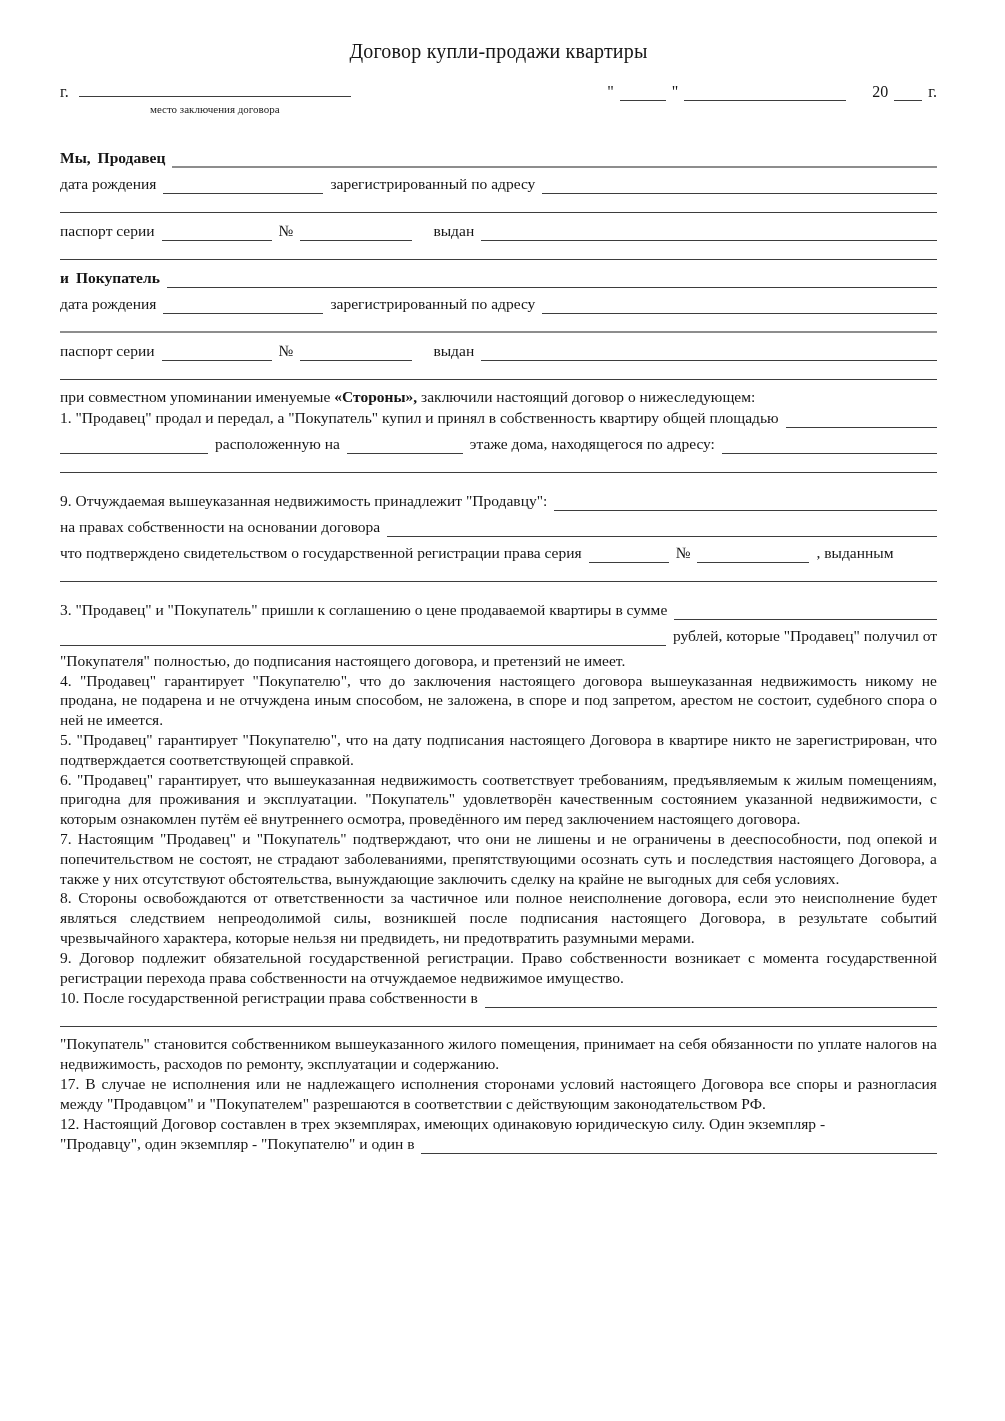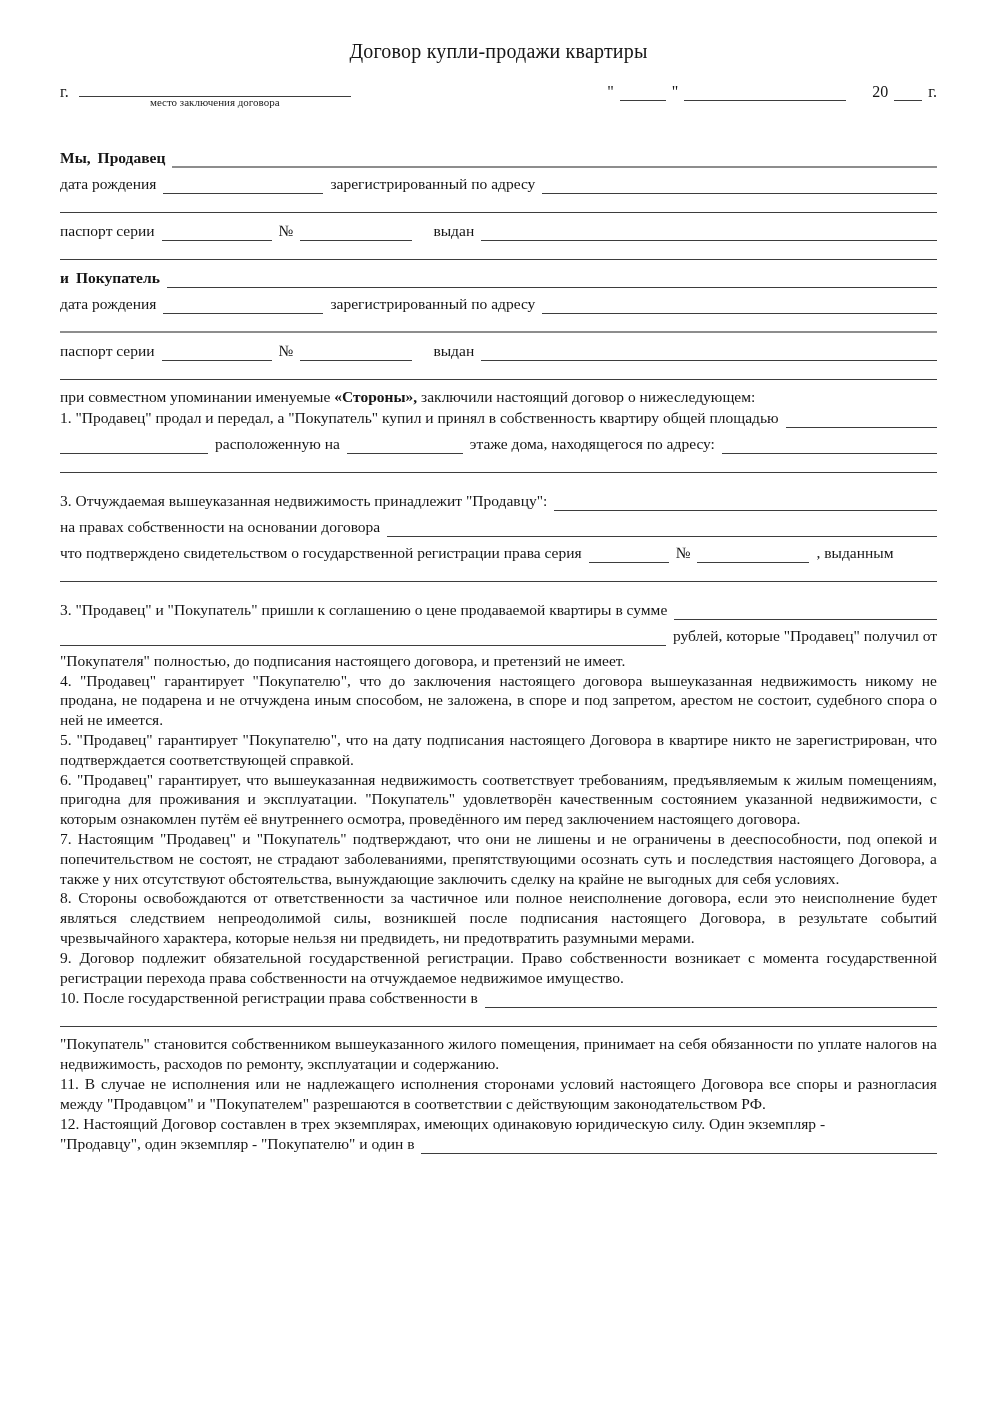--- a/index.html
+++ b/index.html
@@ -7,21 +7,21 @@
   .page {
     width:1005px; height:1168px; overflow:hidden; background:#fff;
     font-family:"Liberation Serif","DejaVu Serif",serif; color:#151515;
     padding:40px 68px 0 60px; position:relative;
   }
   .title { text-align:center; font-size:20px; margin-bottom:16px; letter-spacing:0.2px; }
 
   .hdr-row { display:flex; align-items:flex-end; font-size:16px; margin-bottom:46px; }
   .cityblank { position:relative; margin-left:10px; }
   .cityblank .blank { width:272px; }
-  .caption { position:absolute; top:17px; left:0; width:100%; text-align:center; font-size:11px; color:#222; }
+  .caption { position:absolute; top:24px; left:0; width:100%; text-align:center; font-size:11px; color:#222; }
   .date-group { margin-left:auto; display:flex; align-items:flex-end; gap:6px; }
 
   .prow { display:flex; align-items:flex-end; gap:7px; font-size:15.5px; line-height:21px; margin-bottom:5px; }
   .prow .t { white-space:nowrap; }
   .blank { display:inline-block; border-bottom:1px solid #3d3d3d; height:18px; }
   .grow { flex:1 1 40px; }
   .cont-line { border-bottom:1px solid #3d3d3d; height:12px; margin:7px 0 7px; }
   .thick { border-bottom-width:2px; border-bottom-color:#8d8d8d; }
 
   .para { font-size:15.5px; line-height:19.8px; text-align:justify; }
@@ -136,21 +136,21 @@
         <span class="blank" style="width:116px"></span>
         <span class="t">этаже дома, находящегося по адресу:</span>
         <span class="blank grow"></span>
       </div>
       <div class="cont-line"></div>
     </div>
     <div class="gap-s"></div>
 
     <div>
       <div class="prow">
-        <span class="t">3. Отчуждаемая вышеуказанная недвижимость принадлежит "Продавцу":</span>
+        <span class="t">9. Отчуждаемая вышеуказанная недвижимость принадлежит "Продавцу":</span>
         <span class="blank grow"></span>
       </div>
       <div class="prow">
         <span class="t">на правах собственности на основании договора</span>
         <span class="blank grow"></span>
       </div>
       <div class="prow">
         <span class="t">что подтверждено свидетельством о государственной регистрации права серия</span>
         <span class="blank grow" style="max-width:80px"></span>
         <span class="t">№</span>
@@ -182,21 +182,21 @@
 
     <div>
       <div class="prow">
         <span class="t">10. После государственной регистрации права собственности в</span>
         <span class="blank grow"></span>
       </div>
       <div class="cont-line"></div>
       <p class="para">"Покупатель" становится собственником вышеуказанного жилого помещения, принимает на себя обязанности по уплате налогов на недвижимость, расходов по ремонту, эксплуатации и содержанию.</p>
     </div>
 
-    <p class="para">11. В случае не исполнения или не надлежащего исполнения сторонами условий настоящего Договора все споры и разногласия между "Продавцом" и "Покупателем" разрешаются в соответствии с действующим законодательством РФ.</p>
+    <p class="para">17. В случае не исполнения или не надлежащего исполнения сторонами условий настоящего Договора все споры и разногласия между "Продавцом" и "Покупателем" разрешаются в соответствии с действующим законодательством РФ.</p>
 
     <div>
       <p class="para">12. Настоящий Договор составлен в трех экземплярах, имеющих одинаковую юридическую силу. Один экземпляр -</p>
       <div class="prow">
         <span class="t">"Продавцу", один экземпляр - "Покупателю" и один в</span>
         <span class="blank grow"></span>
       </div>
       <div class="cont-line"></div>
     </div>
   </div>

